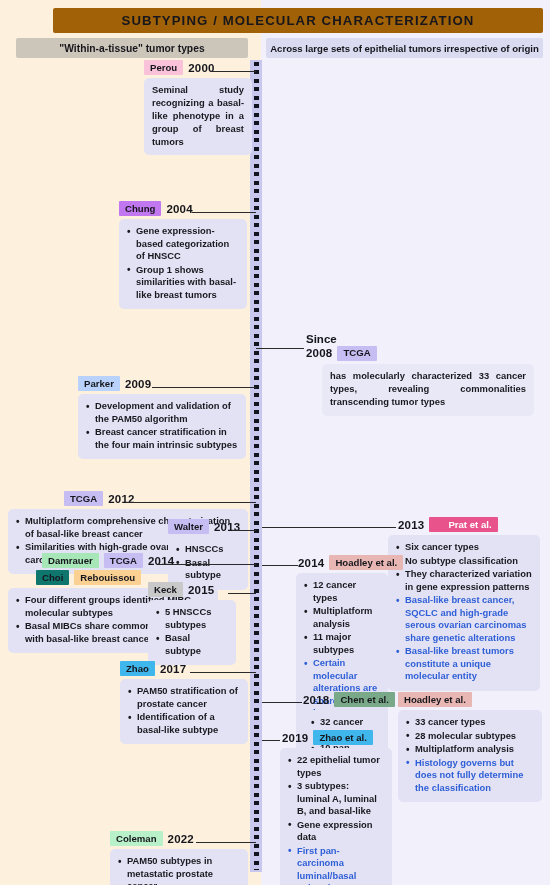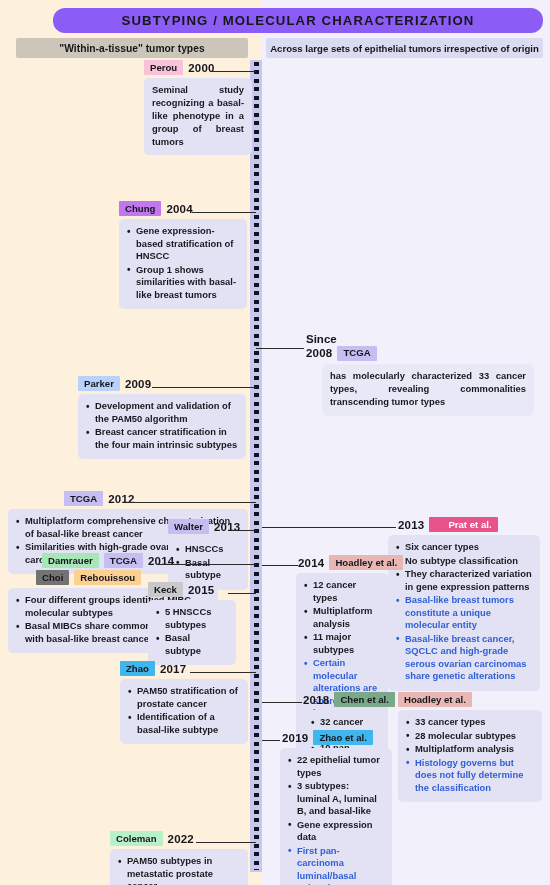--- a/index.html
+++ b/index.html
@@ -22,27 +22,27 @@
   }
   .panel-right {
     position: absolute; left: 261px; top: 0;
     width: 289px; height: 885px;
     background: #f1f0fb;
   }
   
   .main-title {
     position: absolute; left: 53px; top: 8px;
     width: 490px; height: 25px;
-    background: #8b5cf6;
+    background: #a16207;
     color: #16161c;
     font-size: 13.2px;
     font-weight: bold;
     letter-spacing: 1.1px;
     display: flex; align-items: center; justify-content: center;
-    border-radius: 12px;
+    border-radius: 2px;
     white-space: nowrap;
   }
   .sub-left {
     position: absolute; left: 16px; top: 38px;
     width: 232px; height: 20px;
     background: #ccc6ba;
     color: #16161c;
     font-size: 10.3px; font-weight: bold;
     display: flex; align-items: center; justify-content: center;
     border-radius: 2px;
@@ -130,21 +130,21 @@
   
   .b-pink    { background: #f9c2d9; }
   .b-purple  { background: #c077ef; }
   .b-lav     { background: #c6bdf2; }
   .b-blue    { background: #b9d2fb; }
   .b-cyan    { background: #3fb6ec; }
   .b-green   { background: #a6e6b7; }
   .b-mint    { background: #b8f0c9; }
   .b-seagrn  { background: #7aa98a; }
   .b-orange  { background: #fad093; }
-  .b-violet  { background: #737373; }
+  .b-violet  { background: #0f766e; }
   .b-gray    { background: #c9c9c9; }
   .b-rose    { background: #e8b7b3; }
   .b-magenta { background: #e8538c; color:#ffffff;padding-left:19px; }
 </style>
 </head>
 <body>
 
 <div id="canvas">
 
   <div class="panel-left"></div>
@@ -168,21 +168,21 @@
   </div>
   <div class="lead" style="left:210px; top:71px; width:46px;"></div>
 
   <div class="entry" style="left:119px; top:201px; width:128px;">
     <div class="hdr">
       <span class="badge b-purple">Chung</span>
       <span class="year">2004</span>
     </div>
     <div class="box" style="width:128px;">
       <ul>
-        <li>Gene expression-based stratification of HNSCC</li>
+        <li>Gene expression-based categorization of HNSCC</li>
         <li>Group 1 shows similarities with basal-like breast tumors</li>
       </ul>
     </div>
   </div>
   <div class="lead" style="left:192px; top:212px; width:64px;"></div>
 
   <div class="entry" style="left:78px; top:376px; width:168px;">
     <div class="hdr">
       <span class="badge b-blue">Parker</span>
       <span class="year">2009</span>
@@ -302,22 +302,22 @@
   <div class="entry" style="left:398px; top:517px; width:148px;">
     <div class="hdr">
       <span class="year">2013</span>
       <span class="badge b-magenta">Prat et al.</span>
     </div>
     <div class="box" style="width:152px; margin-left:-10px;">
       <ul>
         <li>Six cancer types</li>
         <li>No subtype classification</li>
         <li>They characterized variation in gene expression patterns</li>
+        <li class="blue">Basal-like breast cancer, SQCLC and high-grade serous ovarian carcinomas share genetic alterations</li>
         <li class="blue">Basal-like breast tumors constitute a unique molecular entity</li>
-        <li class="blue">Basal-like breast cancer, SQCLC and high-grade serous ovarian carcinomas share genetic alterations</li>
       </ul>
     </div>
   </div>
 
   <div class="lead" style="left:262px; top:565px; width:36px;"></div>
   <div class="entry" style="left:298px; top:555px; width:94px;">
     <div class="hdr">
       <span class="year">2014</span>
       <span class="badge b-rose">Hoadley et al.</span>
     </div>

